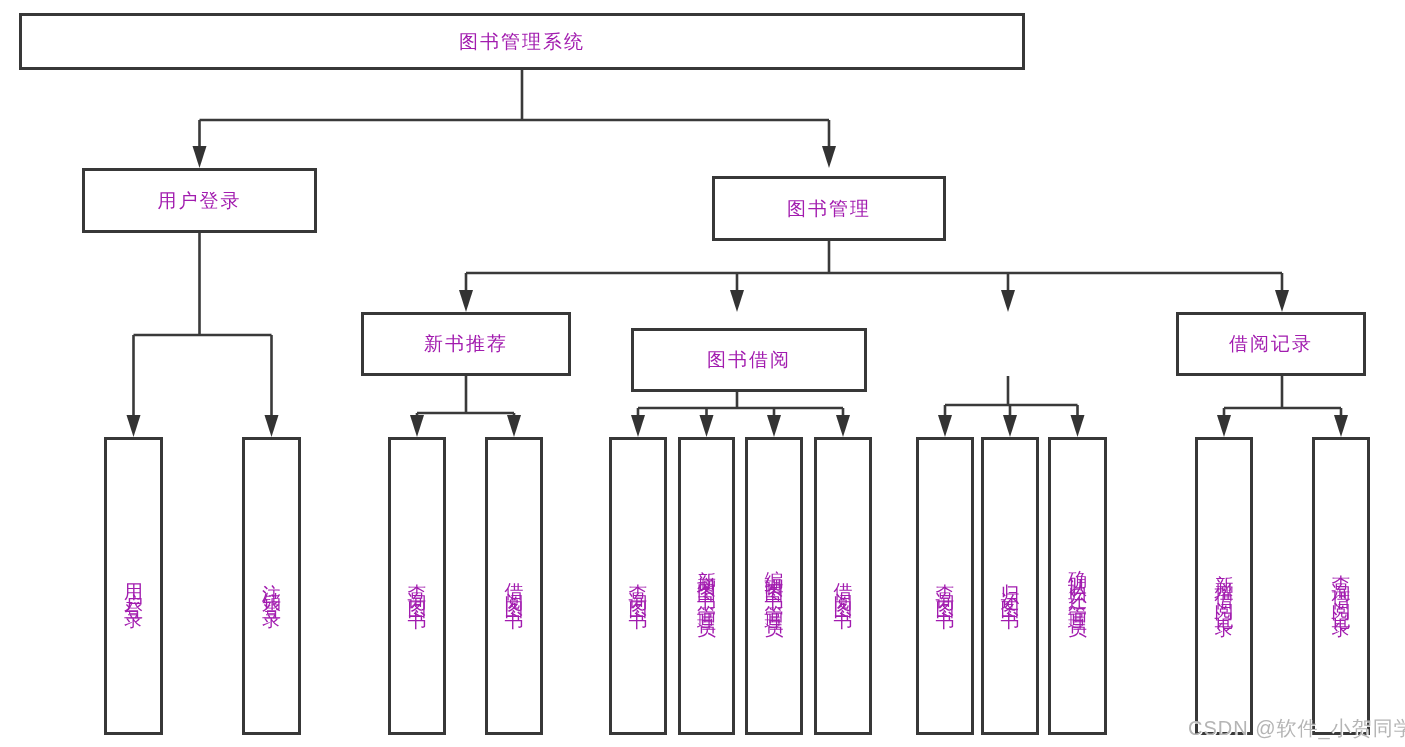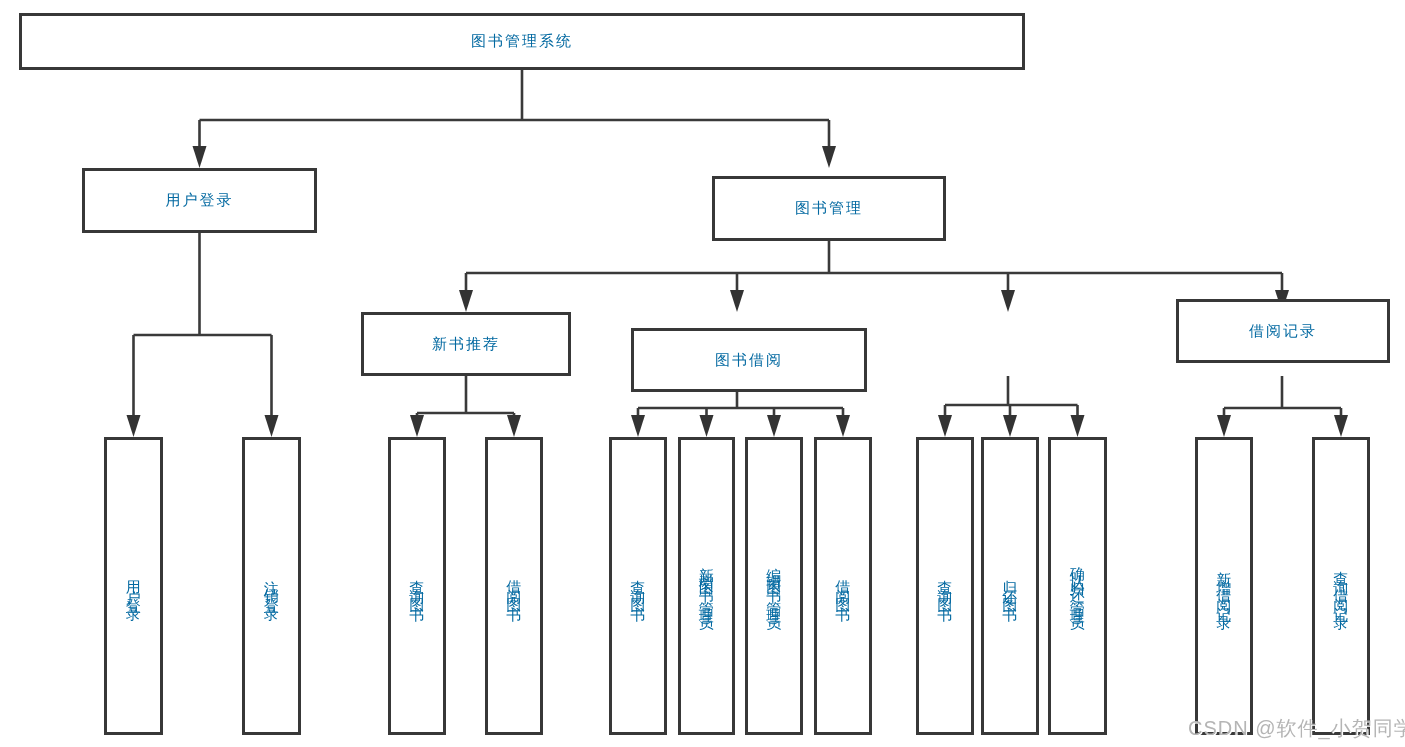--- a/index.html
+++ b/index.html
@@ -25,22 +25,22 @@
     position: absolute;
     box-sizing: border-box;
     border: 3px solid #383838;
     background: #ffffff;
     display: flex;
     align-items: center;
     justify-content: center;
     z-index: 2;
   }
   .node .label {
-    color: #0369a1;
-    font-size: 15px;
+    color: #a21caf;
+    font-size: 19px;
     letter-spacing: 2px;
     white-space: nowrap;
   }
   .leaf .label {
     writing-mode: vertical-lr;
     text-orientation: mixed;
     letter-spacing: 9px;
     white-space: normal;
     line-height: 1.15;
   }
@@ -107,21 +107,21 @@
   <div class="node" style="left:712px; top:176px; width:234px; height:65px;">
     <span class="label">图书管理</span>
   </div>
 
   <div class="node" style="left:361px; top:312px; width:210px; height:64px;">
     <span class="label">新书推荐</span>
   </div>
   <div class="node" style="left:631px; top:312px; width:236px; height:64px;margin-top:16px;">
     <span class="label">图书借阅</span>
   </div>
-  <div class="node" style="left:1176px; top:299px; width:214px; height:64px;">
+  <div class="node" style="left:1176px; top:312px; width:190px; height:64px;">
     <span class="label">借阅记录</span>
   </div>
 
   <div class="node leaf" style="left:104px; top:437px; width:59px; height:298px;">
     <span class="label">用户登录</span>
   </div>
   <div class="node leaf" style="left:242px; top:437px; width:59px; height:298px;">
     <span class="label">注销登录</span>
   </div>
 

